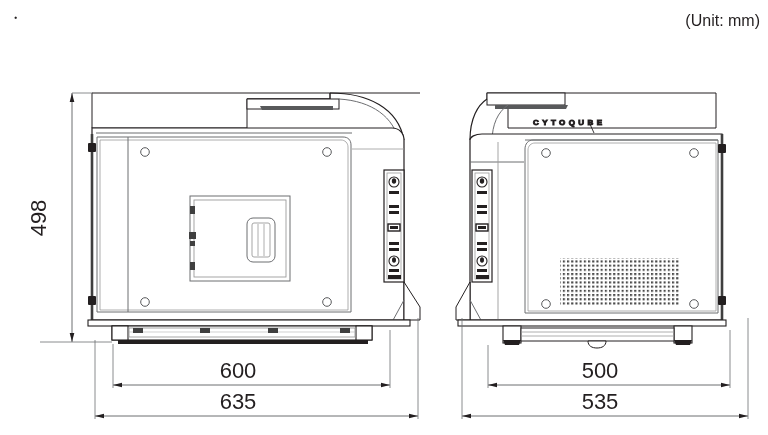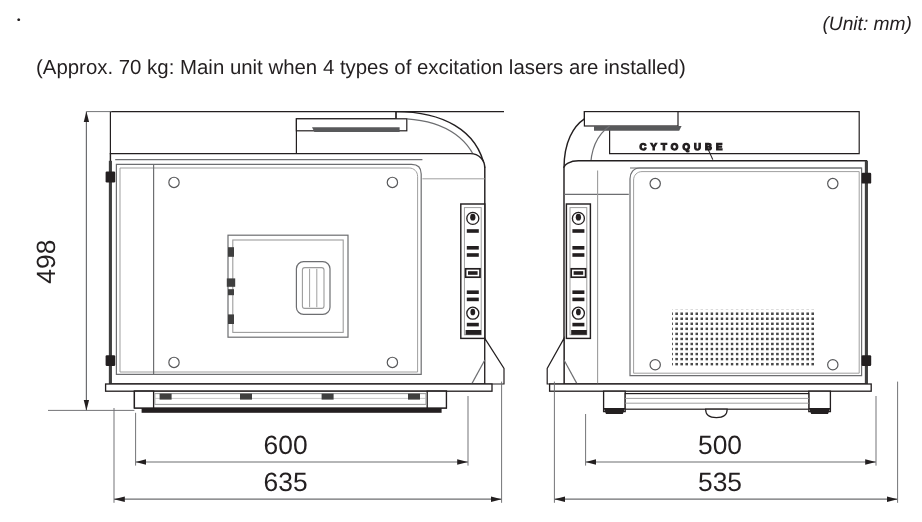--- a/index.html
+++ b/index.html
@@ -30,21 +30,20 @@
     letter-spacing: -0.2px;
     white-space: nowrap;
     color: #231f20;
   }
   .hdr-unit {
     position: absolute;
     right: 8px; top: 12px;
     font-size: 16px;
     white-space: nowrap;
     color: #231f20;
-    font-style: italic;
   }
   .hdr-sub {
     position: absolute;
     left: 30px; top: 47px;
     font-size: 17px;
     white-space: nowrap;
     color: #231f20;
   }
   #svg-stage {
     position: absolute;
@@ -64,21 +63,20 @@
     font-weight: 600;
   }
 </style>
 </head>
 <body>
 
 <div id="page">
 
   <span class="hdr-bullet">・</span>
   <span class="hdr-unit">(Unit: mm)</span>
-  <span class="hdr-sub">(Approx. 70 kg: Main unit when 4 types of excitation lasers are installed)</span>
 
   <svg id="svg-stage" viewBox="0 0 768 435" xmlns="http://www.w3.org/2000/svg">
     <defs>
       <marker id="arrL" markerWidth="10" markerHeight="7" refX="9" refY="3.5" orient="auto" markerUnits="userSpaceOnUse">
         <path d="M9,3.5 L0,1.2 L0,5.8 Z" fill="#231f20"></path>
       </marker>
       <marker id="arrR" markerWidth="10" markerHeight="7" refX="1" refY="3.5" orient="auto" markerUnits="userSpaceOnUse">
         <path d="M1,3.5 L10,1.2 L10,5.8 Z" fill="#231f20"></path>
       </marker>
       <pattern id="ventdots" x="0" y="0" width="4.2" height="4.2" patternUnits="userSpaceOnUse">

